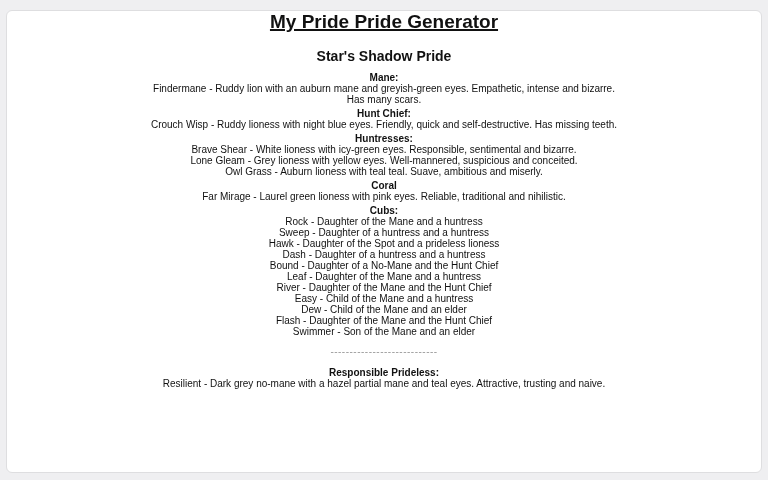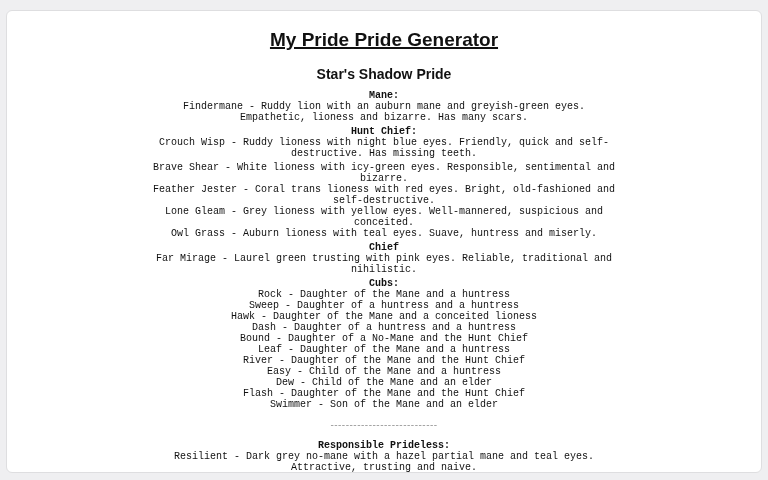--- a/index.html
+++ b/index.html
@@ -24,71 +24,71 @@
     background:var(--card-bg);
     border:1px solid var(--card-border);
     border-radius:6px;
     overflow:hidden;
     text-align:center;
   }
   .title{
     font-size:19px; font-weight:bold;
     text-decoration:underline;
     text-decoration-thickness:2px;
-    margin:18px 0 0 0;
+    margin:0 0 0 0;
     line-height:22px;
   }
   .subtitle{
     font-size:14px; font-weight:bold;
     margin:15px 0 8px 0;
     line-height:16px;
   }
   .sections{ width:470px; margin:0 auto; font-size:10px; line-height:11px; }
-  .section{ margin:3px 0;font-family:Liberation Mono, monospace; }
+  .section{ margin:3px 0; }
   .section-heading{ display:block; font-weight:bold; }
   .member-line{ display:block; }
   .divider{
     margin:10px 0;
     font-size:10px; line-height:10px;
     color:var(--divider);
     letter-spacing:0.5px;
   }
 </style>
 </head>
 <body>
 
 <div class="page">
   <main class="card">
     <h1 class="title">My Pride Pride Generator</h1>
     <h2 class="subtitle">Star's Shadow Pride</h2>
 
     <div class="sections" id="sections-top">
         <p class="section">
           <span class="section-heading">Mane:</span>
-          <span class="member-line">Findermane - Ruddy lion with an auburn mane and greyish-green eyes. Empathetic, lioness and bizarre. Has many scars.</span>
+          <span class="member-line">Findermane - Ruddy lion with an auburn mane and greyish-green eyes. Empathetic, intense and bizarre. Has many scars.</span>
         </p>
         <p class="section">
           <span class="section-heading">Hunt Chief:</span>
           <span class="member-line">Crouch Wisp - Ruddy lioness with night blue eyes. Friendly, quick and self-destructive. Has missing teeth.</span>
         </p>
         <p class="section">
+          <span class="section-heading">Huntresses:</span>
           <span class="member-line">Brave Shear - White lioness with icy-green eyes. Responsible, sentimental and bizarre.</span>
-          <span class="member-line">Feather Jester - Coral trans lioness with red eyes. Bright, old-fashioned and self-destructive.</span>
           <span class="member-line">Lone Gleam - Grey lioness with yellow eyes. Well-mannered, suspicious and conceited.</span>
-          <span class="member-line">Owl Grass - Auburn lioness with teal eyes. Suave, huntress and miserly.</span>
+          <span class="member-line">Owl Grass - Auburn lioness with teal teal. Suave, ambitious and miserly.</span>
         </p>
         <p class="section">
-          <span class="section-heading">Chief</span>
-          <span class="member-line">Far Mirage - Laurel green trusting with pink eyes. Reliable, traditional and nihilistic.</span>
+          <span class="section-heading">Coral</span>
+          <span class="member-line">Far Mirage - Laurel green lioness with pink eyes. Reliable, traditional and nihilistic.</span>
         </p>
         <p class="section">
           <span class="section-heading">Cubs:</span>
           <span class="member-line">Rock - Daughter of the Mane and a huntress</span>
           <span class="member-line">Sweep - Daughter of a huntress and a huntress</span>
-          <span class="member-line">Hawk - Daughter of the Mane and a conceited lioness</span>
+          <span class="member-line">Hawk - Daughter of the Spot and a prideless lioness</span>
           <span class="member-line">Dash - Daughter of a huntress and a huntress</span>
           <span class="member-line">Bound - Daughter of a No-Mane and the Hunt Chief</span>
           <span class="member-line">Leaf - Daughter of the Mane and a huntress</span>
           <span class="member-line">River - Daughter of the Mane and the Hunt Chief</span>
           <span class="member-line">Easy - Child of the Mane and a huntress</span>
           <span class="member-line">Dew - Child of the Mane and an elder</span>
           <span class="member-line">Flash - Daughter of the Mane and the Hunt Chief</span>
           <span class="member-line">Swimmer - Son of the Mane and an elder</span>
         </p>
       </div>

